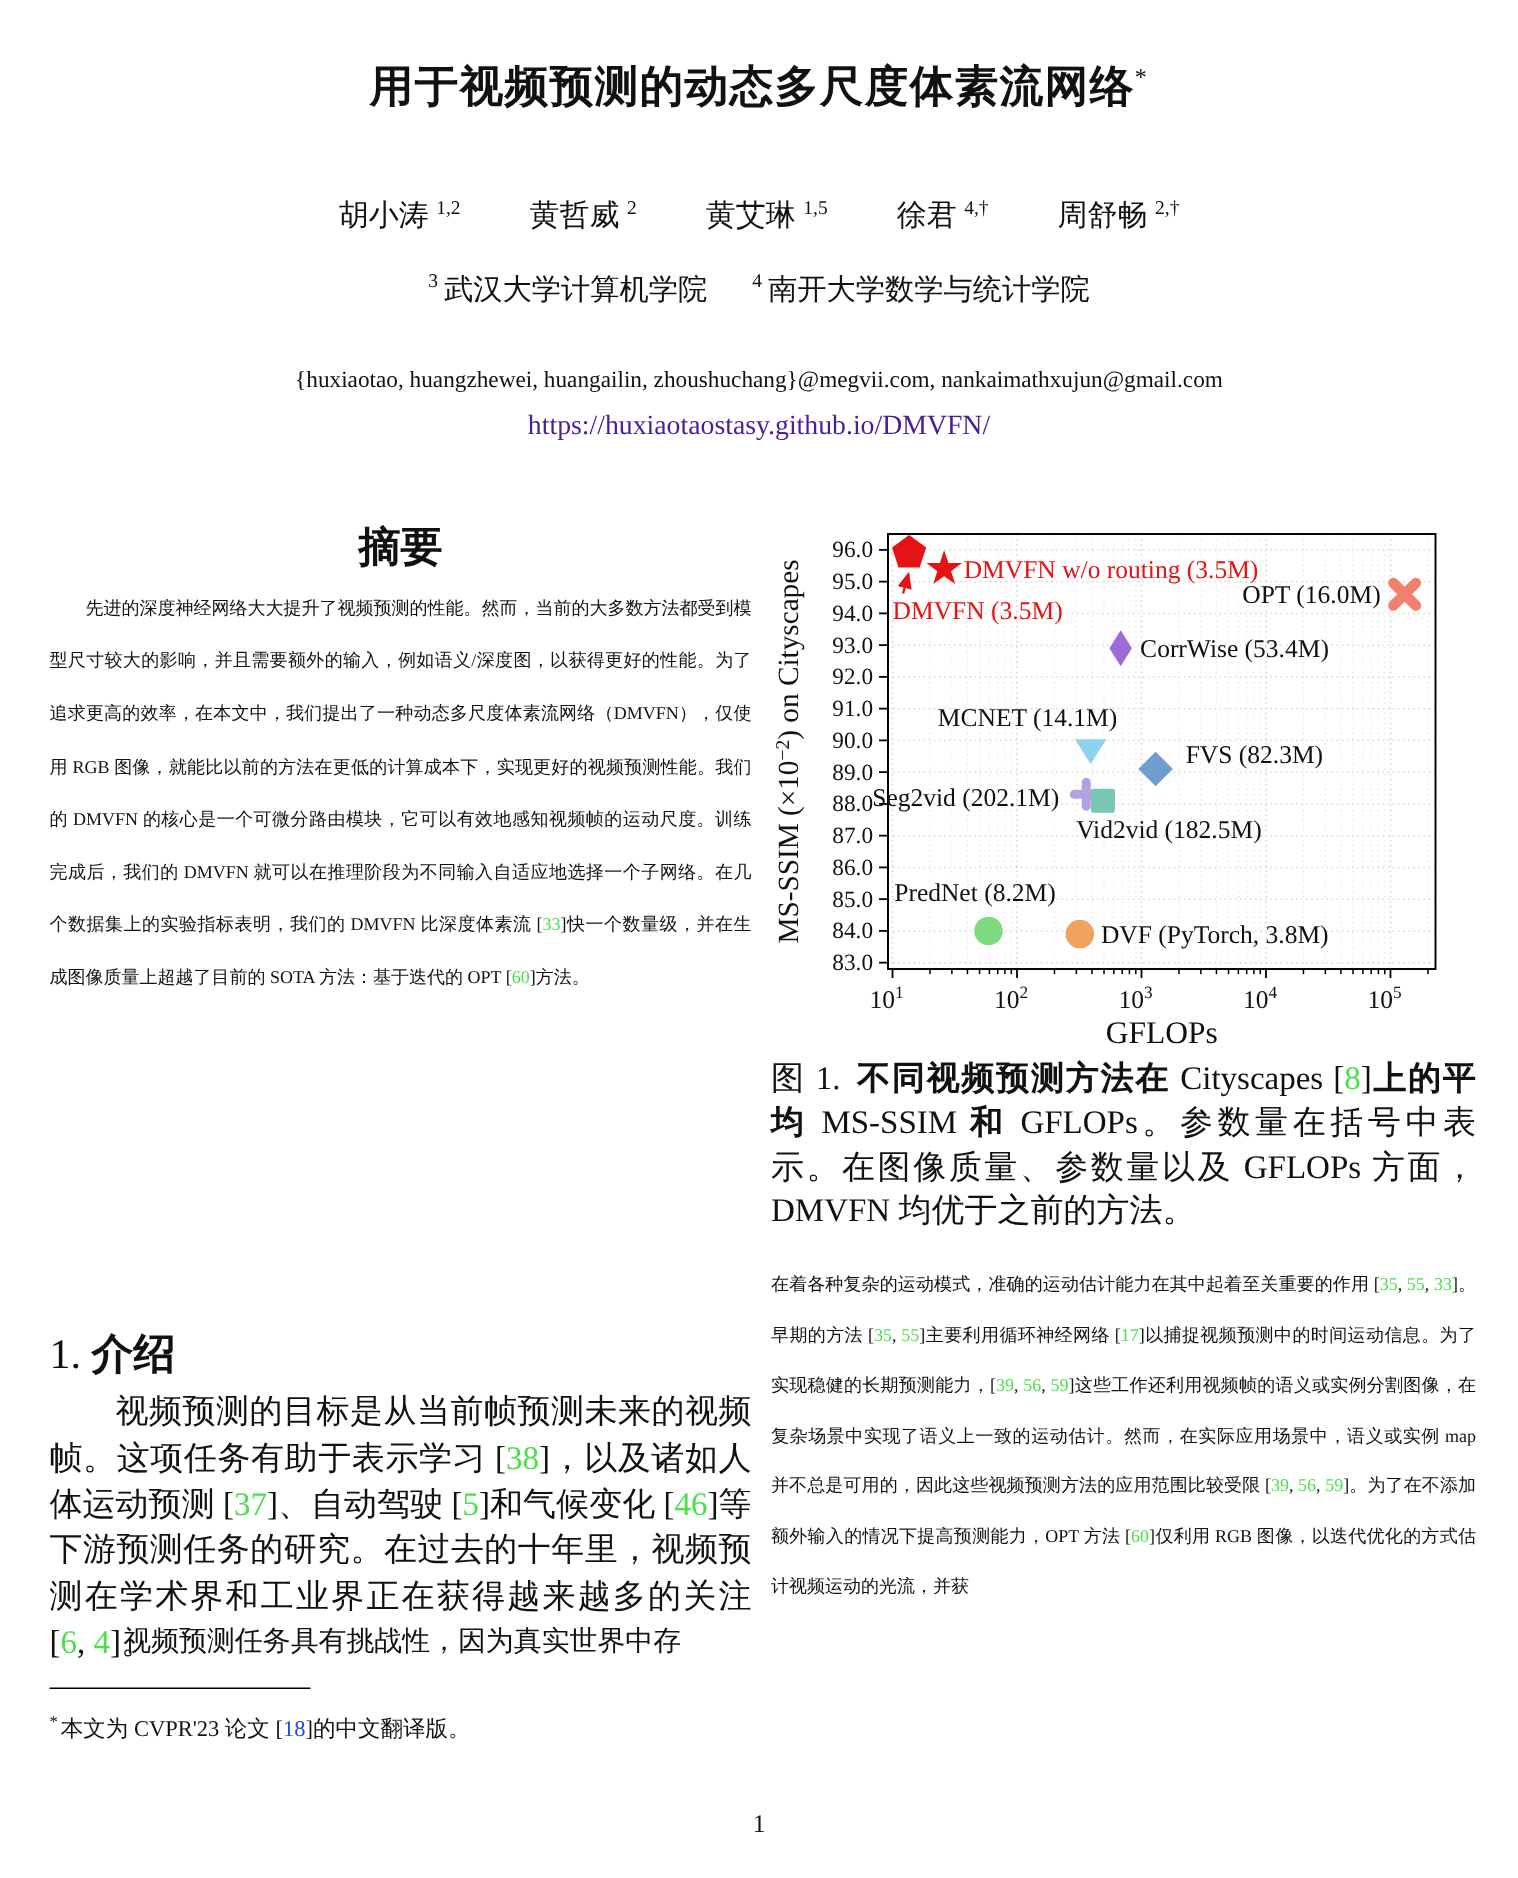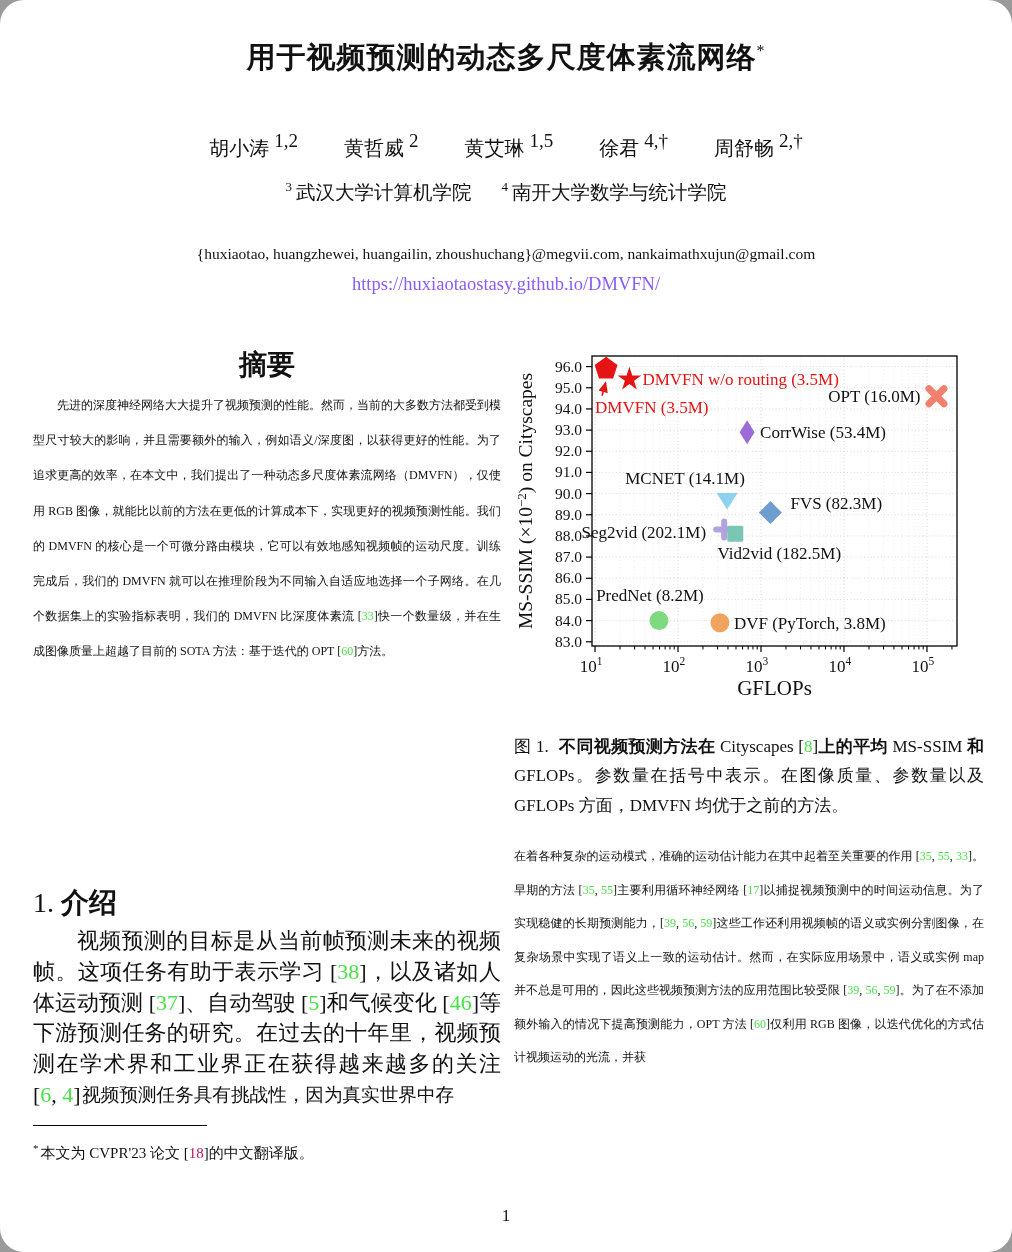--- a/index.html
+++ b/index.html
@@ -1,23 +1,23 @@
 <!DOCTYPE html>
 <html><head>
 <meta charset="utf-8">
 <style>
   html,body{margin:0;padding:0;background:#9a9a9a;}
   .page{position:relative;width:1012px;height:1252px;background:#ffffff;margin:0 auto;
-        font-family:"Liberation Serif","DejaVu Serif",serif;color:#111;overflow:hidden;border-radius:24px;}
+        font-family:"Liberation Serif","DejaVu Serif",serif;color:#111;overflow:hidden;}
   .title{position:absolute;top:38px;left:0;width:100%;text-align:center;
          font-size:29px;font-weight:bold;letter-spacing:1px;}
   .title sup{font-size:16px;font-weight:normal;}
   .authors{position:absolute;top:130px;left:0;width:100%;text-align:center;font-size:20px;}
   .author{margin:0 23px;white-space:nowrap;}
-  .author sup{font-size:19px;}
+  .author sup{font-size:13px;}
   .affils{position:absolute;top:170px;left:0;width:100%;text-align:center;
           font-size:19.5px;line-height:34px;}
   .affil-item{margin:0 15px;white-space:nowrap;}
   .affil-item sup{font-size:13px;margin-right:4px;}
   .emails{position:absolute;top:245px;left:0;width:100%;text-align:center;font-size:15.5px;}
   .url{position:absolute;top:274px;left:0;width:100%;text-align:center;display:block;
        font-size:18.5px;text-decoration:none;}
   .col-left{position:absolute;left:33px;top:344px;width:468px;}
   .col-right{position:absolute;left:514px;top:348px;width:472px;}
   .para{margin:0;text-align:justify;font-size:12px;}
@@ -25,53 +25,53 @@
   .abs-head{position:absolute;top:2px;left:0;width:100%;text-align:center;
             font-size:28px;font-weight:bold;}
   #abstract{position:absolute;top:44px;left:0;width:468px;line-height:35.2px;}
   .sec-head{position:absolute;top:540px;left:0;font-size:28px;}
   .sec-head .sec-title{font-weight:bold;}
   #intro-p1{position:absolute;top:582px;left:0;width:468px;line-height:30.8px;font-size:22px;}
   #intro-p2{position:absolute;top:736px;left:12px;width:468px;line-height:30.8px;font-size:18.6px;}
   .footnote-rule{position:absolute;top:781px;left:0;width:174px;border-top:1.4px solid #000;}
   #footnotes{position:absolute;top:792px;left:0;width:468px;font-size:15px;line-height:25px;}
   #footnotes sup{font-size:11px;margin-right:2px;}
-  .caption{position:absolute;top:356px;left:0;width:470px;font-size:17px;
-           line-height:29.3px;text-align:justify;margin-top:28px;}
+  .caption{position:absolute;top:356px;left:0;width:470px;font-size:22px;
+           line-height:29.3px;text-align:justify;}
   .cap-label{margin-right:10px;}
   .cap-bold{font-weight:bold;}
   #right-para{position:absolute;top:492px;left:0;width:470px;line-height:33.5px;}
   .page-number{position:absolute;top:1206px;left:0;width:100%;text-align:center;font-size:17px;}
   #chart-svg{position:absolute;top:0;left:0;}
   svg text{font-family:"Liberation Serif","DejaVu Serif",serif;}
 </style>
 </head>
 <body>
 
 <div class="page">
 
   <div class="title"><span>用于视频预测的动态多尺度体素流网络</span><sup>*</sup></div>
 
   <div class="authors" id="authors"><span class="author">胡小涛 <sup>1,2</sup></span><span class="author">黄哲威 <sup>2</sup></span><span class="author">黄艾琳 <sup>1,5</sup></span><span class="author">徐君 <sup>4,†</sup></span><span class="author">周舒畅 <sup>2,†</sup></span></div>
   <div class="affils" id="affils">
       <div><span class="affil-item"><sup>3</sup>武汉大学计算机学院</span><span class="affil-item"><sup>4</sup>南开大学数学与统计学院</span></div>
     </div>
 
   <div class="emails">{huxiaotao, huangzhewei, huangailin, zhoushuchang}@megvii.com, nankaimathxujun@gmail.com</div>
-  <a class="url" href="#" style="color: #8b5cf6;">https://huxiaotaostasy.github.io/DMVFN/</a>
+  <a class="url" href="#" style="color: #4c1d95;">https://huxiaotaostasy.github.io/DMVFN/</a>
 
   <div class="col-left">
     <div class="abs-head">摘要</div>
     <p class="para indent" id="abstract">先进的深度神经网络大大提升了视频预测的性能。然而，当前的大多数方法都受到模型尺寸较大的影响，并且需要额外的输入，例如语义/深度图，以获得更好的性能。为了追求更高的效率，在本文中，我们提出了一种动态多尺度体素流网络（DMVFN），仅使用 RGB 图像，就能比以前的方法在更低的计算成本下，实现更好的视频预测性能。我们的 DMVFN 的核心是一个可微分路由模块，它可以有效地感知视频帧的运动尺度。训练完成后，我们的 DMVFN 就可以在推理阶段为不同输入自适应地选择一个子网络。在几个数据集上的实验指标表明，我们的 DMVFN 比深度体素流 [<span class="cite" style="color:#4be04b">33</span>]快一个数量级，并在生成图像质量上超越了目前的 SOTA 方法：基于迭代的 OPT [<span class="cite" style="color:#4be04b">60</span>]方法。</p>
     <div class="sec-head"><span>1.</span> <span class="sec-title">介绍</span></div>
     <p class="para indent" id="intro-p1">视频预测的目标是从当前帧预测未来的视频帧。这项任务有助于表示学习 [<span class="cite" style="color:#4be04b">38</span>]，以及诸如人体运动预测 [<span class="cite" style="color:#4be04b">37</span>]、自动驾驶 [<span class="cite" style="color:#4be04b">5</span>]和气候变化 [<span class="cite" style="color:#4be04b">46</span>]等下游预测任务的研究。在过去的十年里，视频预测在学术界和工业界正在获得越来越多的关注 [<span class="cite" style="color:#4be04b">6</span>, <span class="cite" style="color:#4be04b">4</span>]。</p>
     <p class="para indent" id="intro-p2">视频预测任务具有挑战性，因为真实世界中存</p>
     <div class="footnote-rule"></div>
     <div id="footnotes">
-        <div><sup>*</sup>本文为 CVPR'23 论文 [<span class="cite" style="color:#be185d">18</span>]的中文翻译版。</div>
+        <div><sup>*</sup>本文为 CVPR'23 论文 [<span class="cite" style="color:#1d4ed8">18</span>]的中文翻译版。</div>
       </div>
   </div>
 
   <div class="col-right">
     <svg id="chart-svg" width="470" height="352" viewBox="0 0 470 352">
         <defs>
           <marker id="arrw" markerWidth="8" markerHeight="8" refX="6" refY="3" orient="auto">
             <path d="M0,0 L7,3 L0,6 Z" fill="#e51313"></path>
           </marker>
         </defs>

